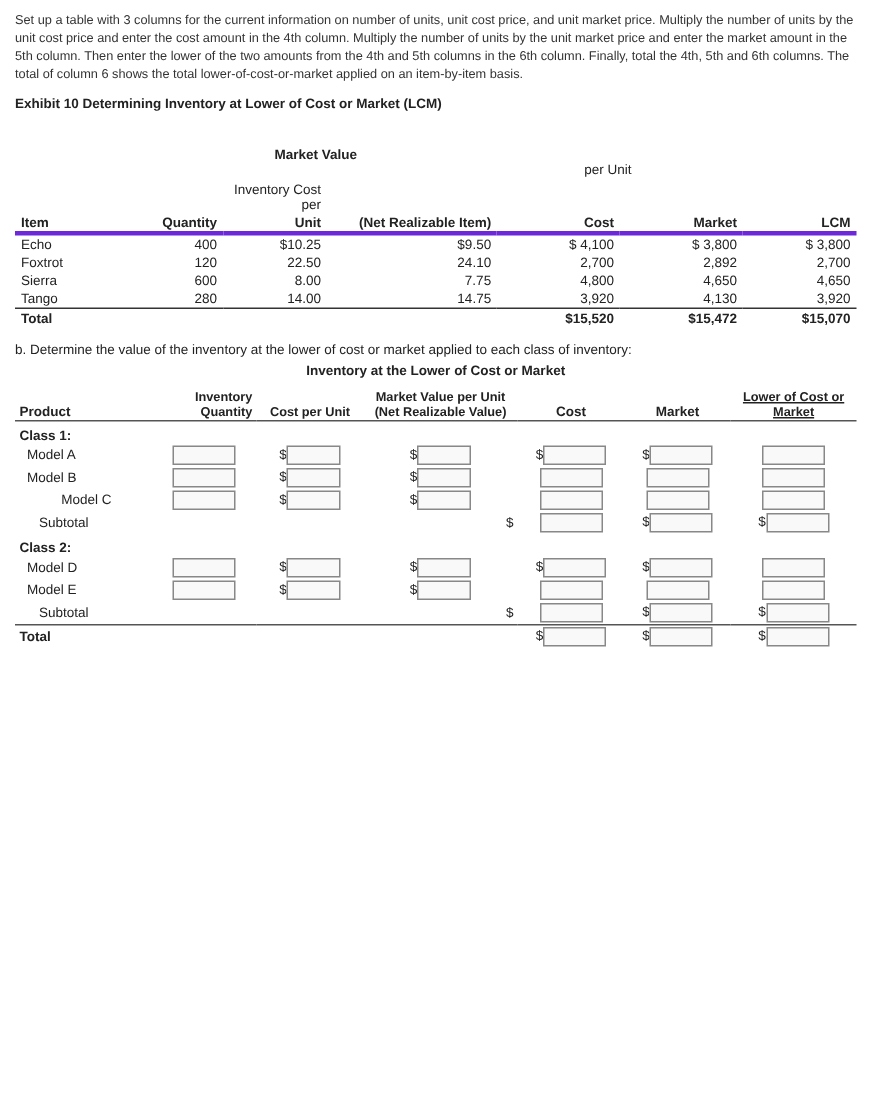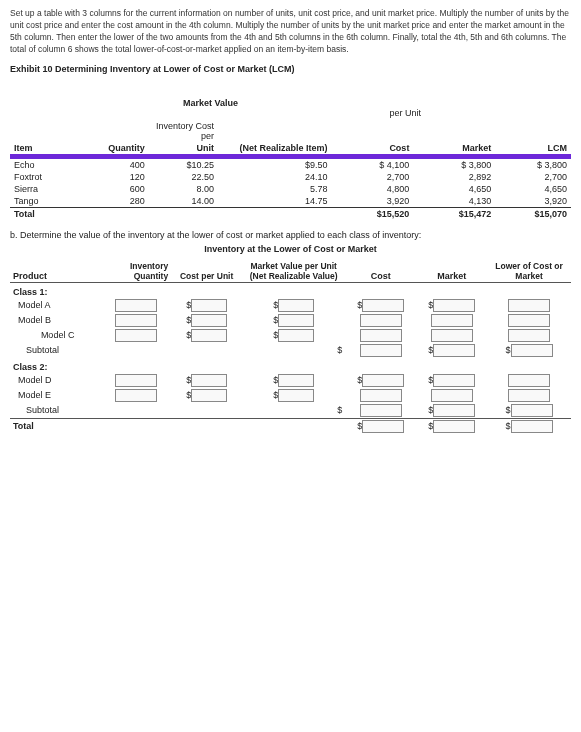--- a/index.html
+++ b/index.html
@@ -66,21 +66,21 @@
       text-align: right;
       width: 65px;
     }
     table.main-table th:nth-child(7),
     table.main-table td:nth-child(7) {
       text-align: right;
       width: 60px;
     }
     table.main-table tr.header-row th {
       font-weight: bold;
-      border-bottom: 5px solid #6d28d9;
+      border-bottom: 3px solid #6d28d9;
     }
     table.main-table tr.total-row td {
       border-top: 1px solid #333;
       font-weight: bold;
     }
     .part-b-title {
       font-size: 9px;
       margin-top: 10px;
       margin-bottom: 4px;
     }
@@ -180,21 +180,21 @@
     <td>22.50</td>
     <td>24.10</td>
     <td>2,700</td>
     <td>2,892</td>
     <td>2,700</td>
   </tr>
         <tr>
     <td style="text-align:left;">Sierra</td>
     <td>600</td>
     <td>8.00</td>
-    <td>5.78</td>
+    <td>7.75</td>
     <td>4,800</td>
     <td>4,650</td>
     <td>4,650</td>
   </tr>
         <tr>
     <td style="text-align:left;">Tango</td>
     <td>280</td>
     <td>14.00</td>
     <td>14.75</td>
     <td>3,920</td>
@@ -220,21 +220,21 @@
 
 <table class="part-b-table">
   <thead>
     <tr class="part-b-header-row">
       <th style="text-align:left;">Product</th>
       <th style="text-align:right; width:55px; font-size:8.5px;">Inventory Quantity</th>
       <th style="text-align:center; width:55px; font-size:8.5px;">Cost per Unit</th>
       <th style="text-align:center; width:80px; font-size:8.5px;">Market Value per Unit (Net Realizable Value)</th>
       <th style="text-align:center; width:55px;">Cost</th>
       <th style="text-align:center; width:55px;">Market</th>
-      <th style="text-align:center; width:65px; font-size:8.5px;">Lower of Cost or Market</th>
+      <th style="text-align:center; width:65px; font-size:8.5px;text-decoration:underline;">Lower of Cost or Market</th>
     </tr>
   </thead>
   <tbody id="table-b-body">
   <tr>
     <td style="font-weight:bold; padding-top:4px;">Class 1:</td>
     <td colspan="6"></td>
   </tr>
       <tr>
       <td style="padding-left:8px;">Model A</td>
       <td style="text-align:center;"><span class="input-box" style="width:42px; display:inline-block; border:1px solid #888; height:13px; background:#f9f9f9;"></span></td>

